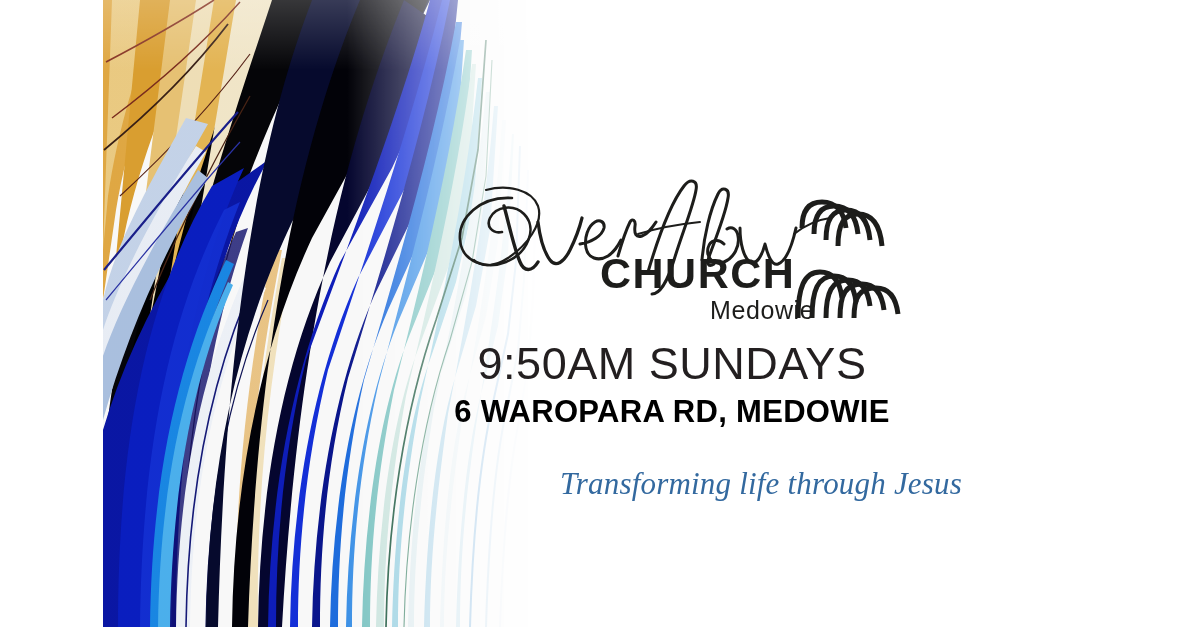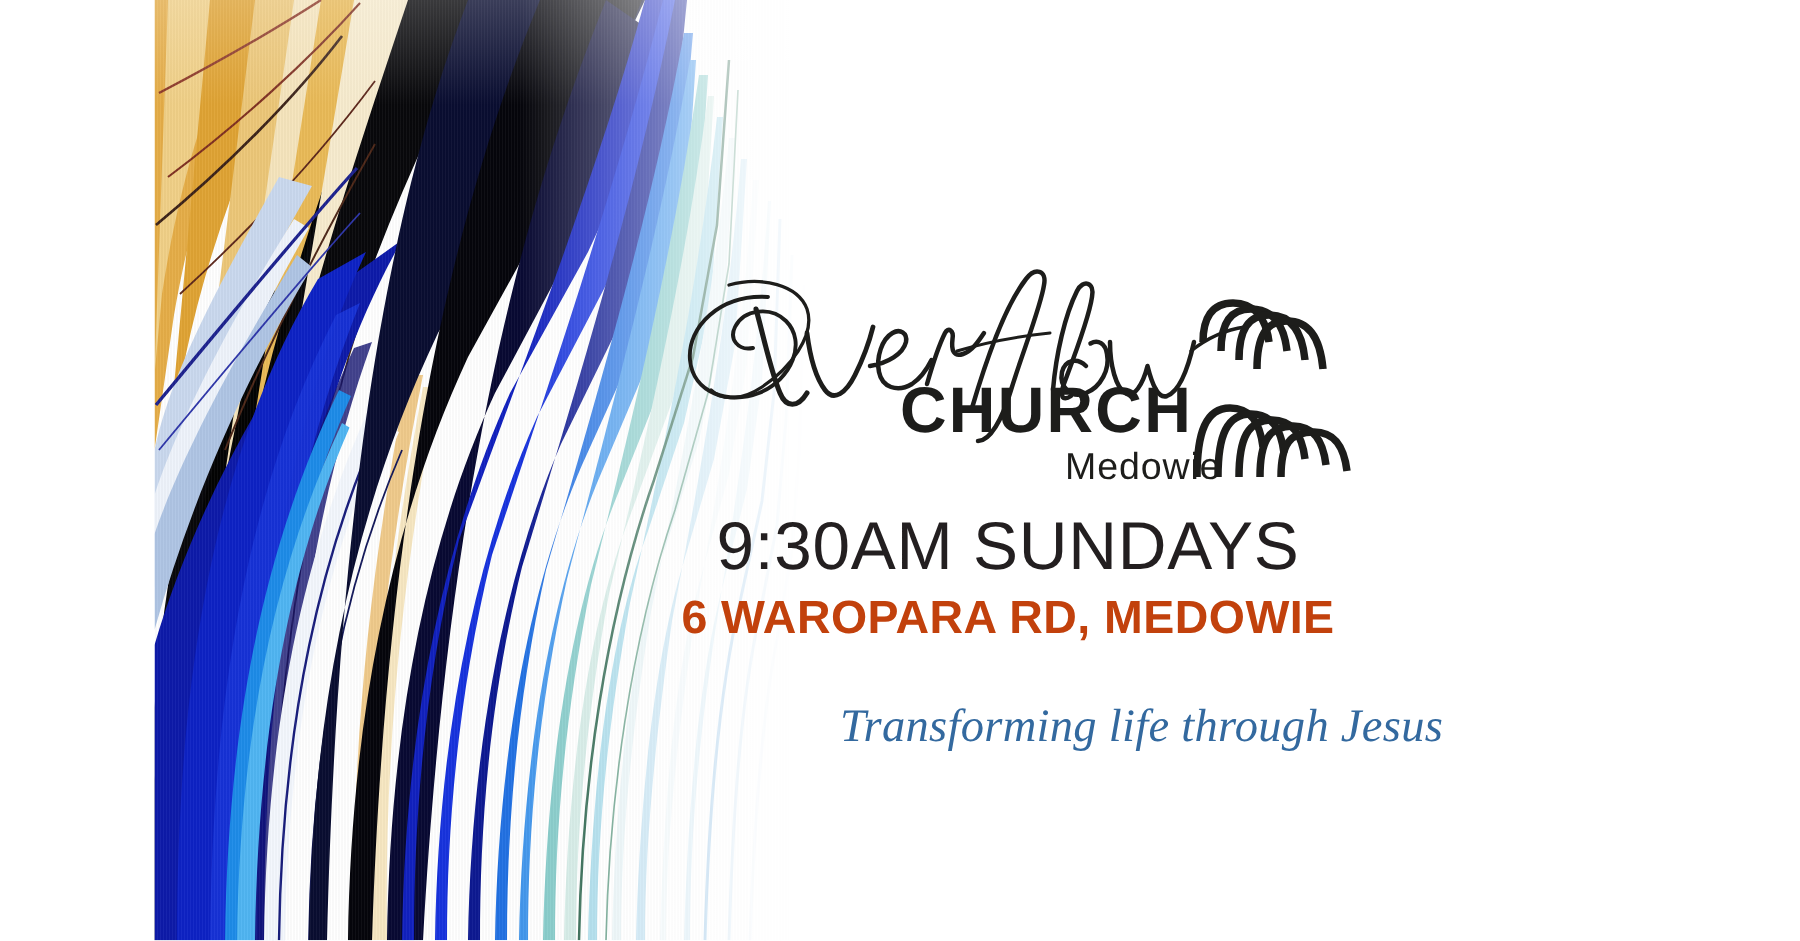--- a/index.html
+++ b/index.html
@@ -73,21 +73,21 @@
   .service-address {
     position: absolute;
     left: 322px;
     top: 396px;
     width: 700px;
     text-align: center;
     font-family: "Liberation Sans", sans-serif;
     font-size: 31px;
     font-weight: 700;
     letter-spacing: 0.3px;
-    color: #c2410c;
+    color: #000000;
     line-height: 1.05;
     white-space: nowrap;
   }
 
   
   .tagline-wrap {
     position: absolute;
     left: 560px;
     top: 448px;
     width: 470px;
@@ -255,21 +255,21 @@
 
         <path d="M346,142 C 346,112 352,96 368,96 C 382,96 388,106 390,122" stroke-width="5"></path>
         <path d="M360,142 C 360,114 366,100 382,100 C 396,100 402,110 404,126" stroke-width="5"></path>
         <path d="M374,142 C 374,116 380,104 396,104 C 410,104 416,114 418,130" stroke-width="5"></path>
         <path d="M388,142 C 388,118 394,108 410,108 C 424,108 430,118 432,134" stroke-width="5"></path>
         <path d="M402,142 C 402,120 408,112 424,112 C 438,112 444,122 446,138" stroke-width="5"></path>
       </g>
     </svg>
   </div>
 
-  <div class="service-time">9:30AM SUNDAYS</div>
+  <div class="service-time">9:50AM SUNDAYS</div>
 
   <div class="service-address">6 WAROPARA RD, MEDOWIE</div>
 
   <div class="tagline-wrap">
     <svg class="tagline-svg" viewBox="0 0 470 66">
       <text x="0" y="46" font-family="'Liberation Serif', serif" font-size="31" font-style="italic" font-weight="400" letter-spacing="0.2" fill="#33699f">Transforming life through Jesus</text>
     </svg>
   </div>
 
 </div>

